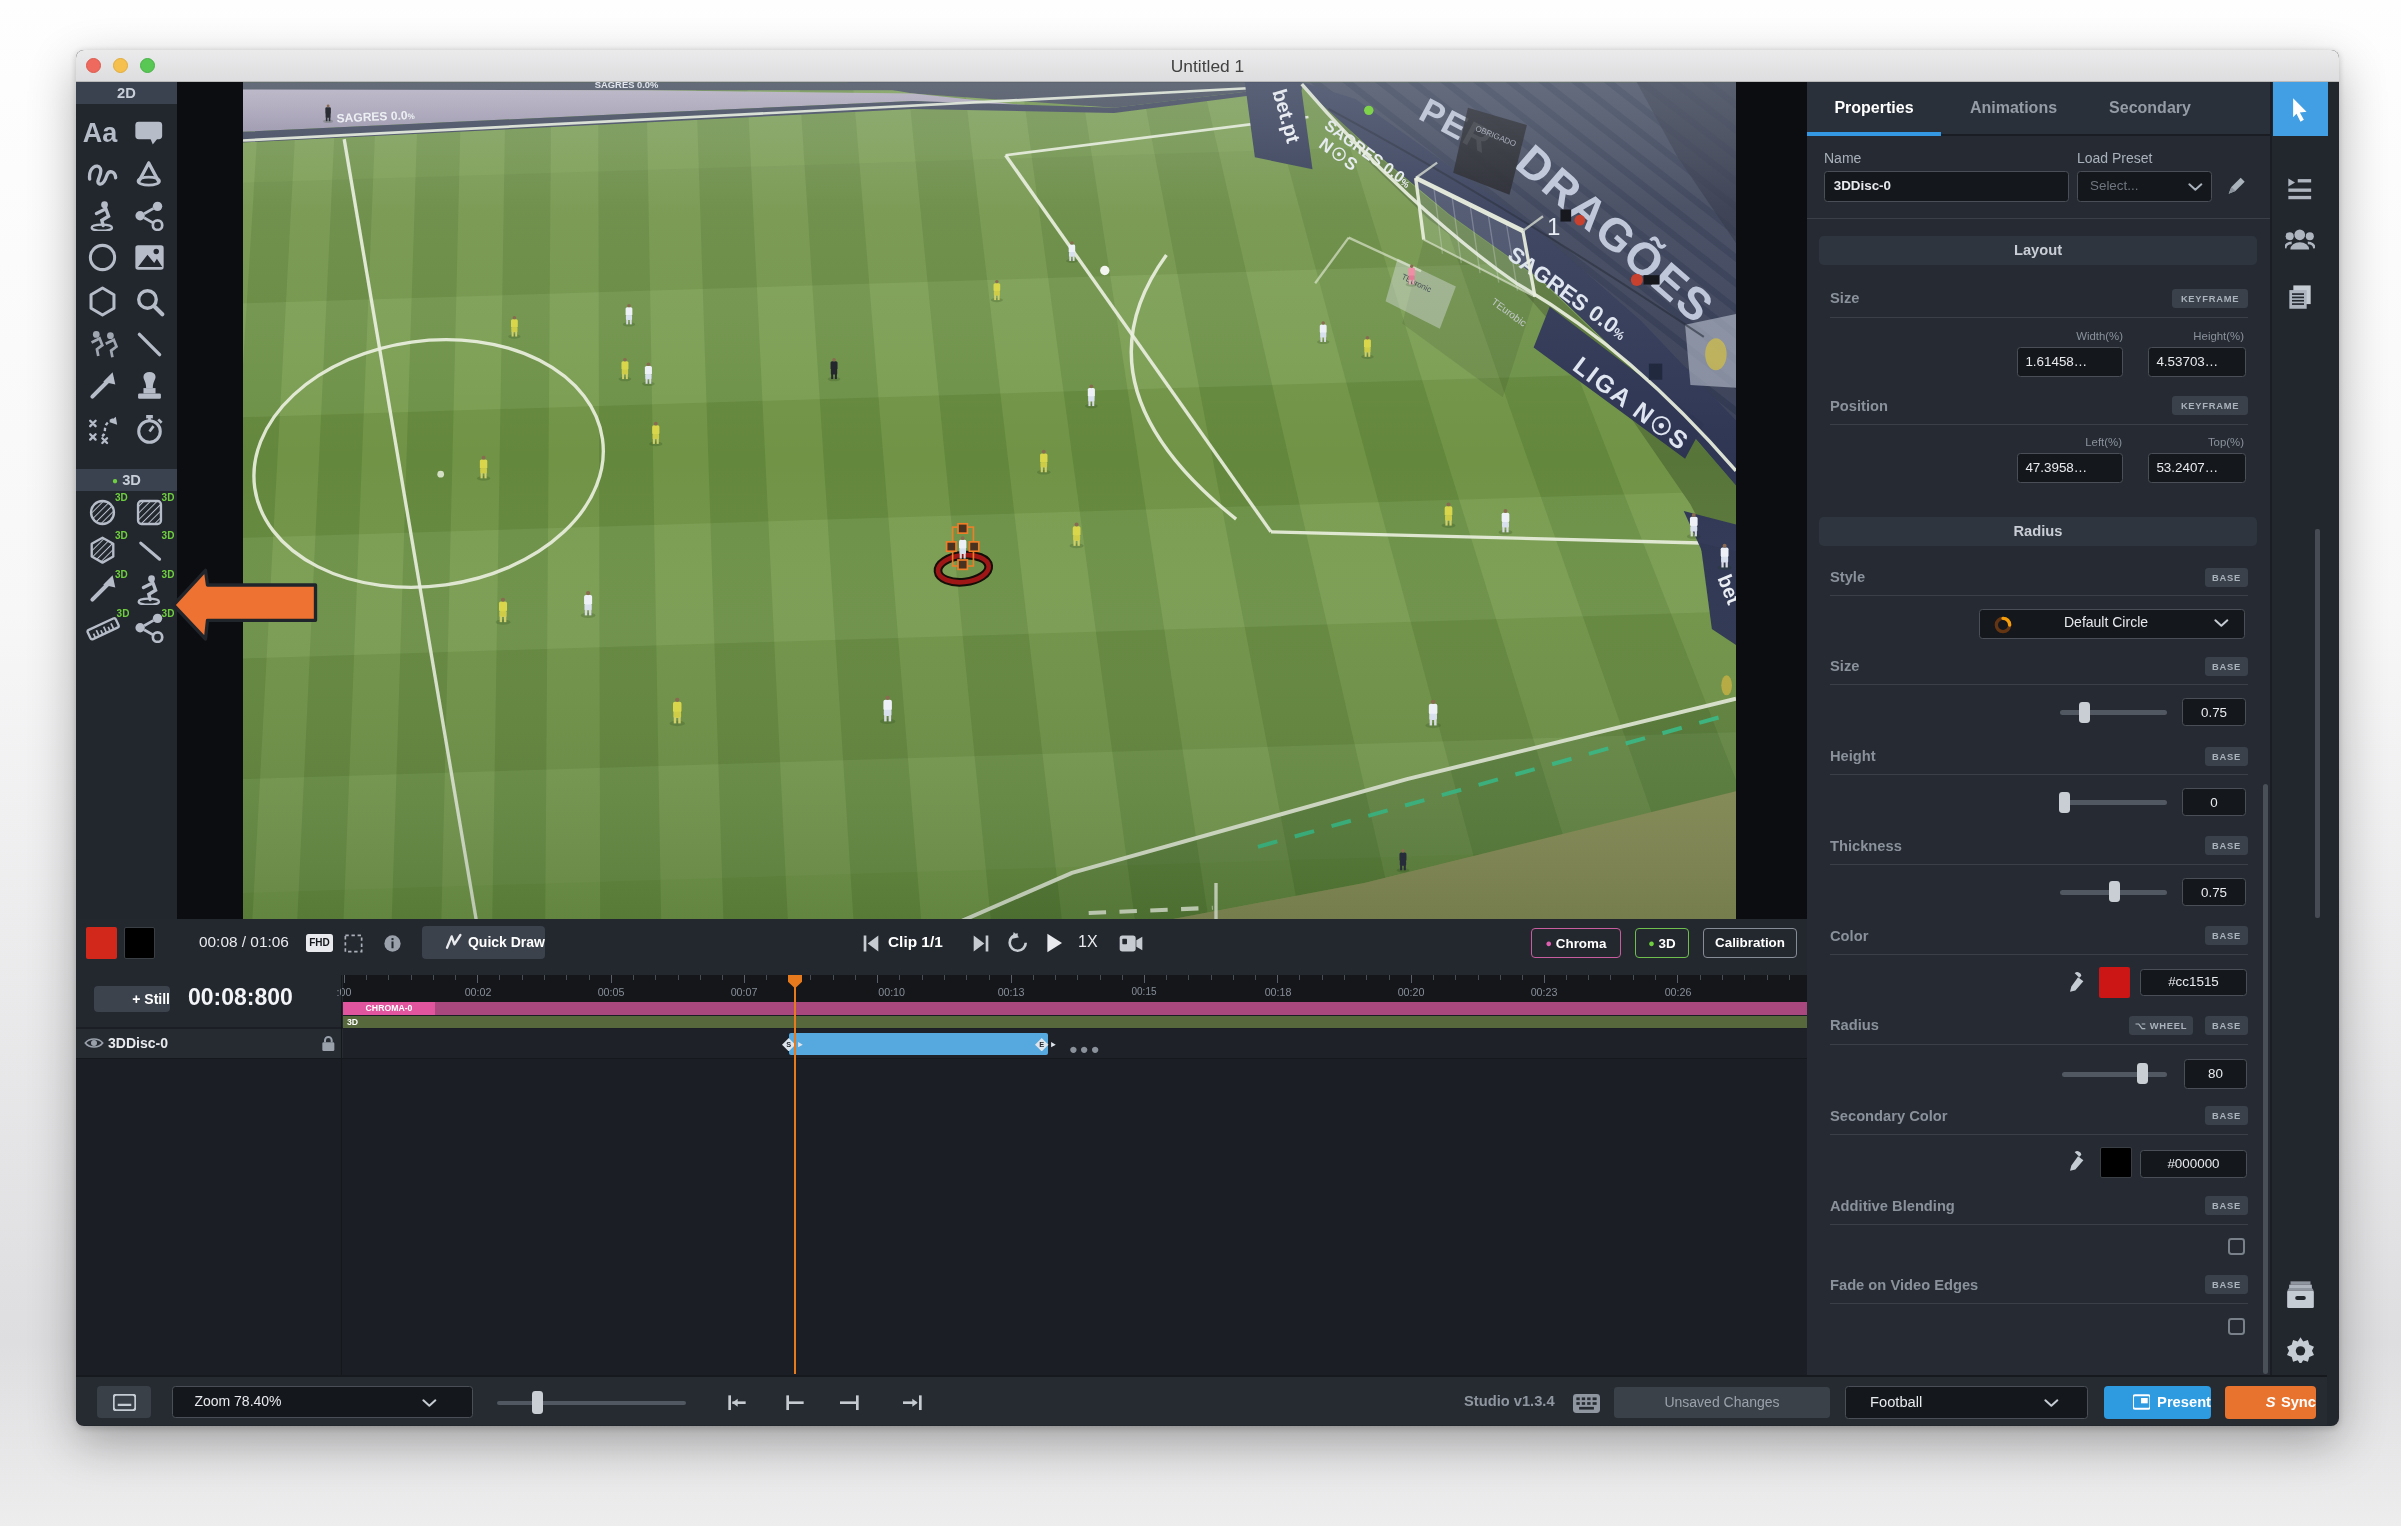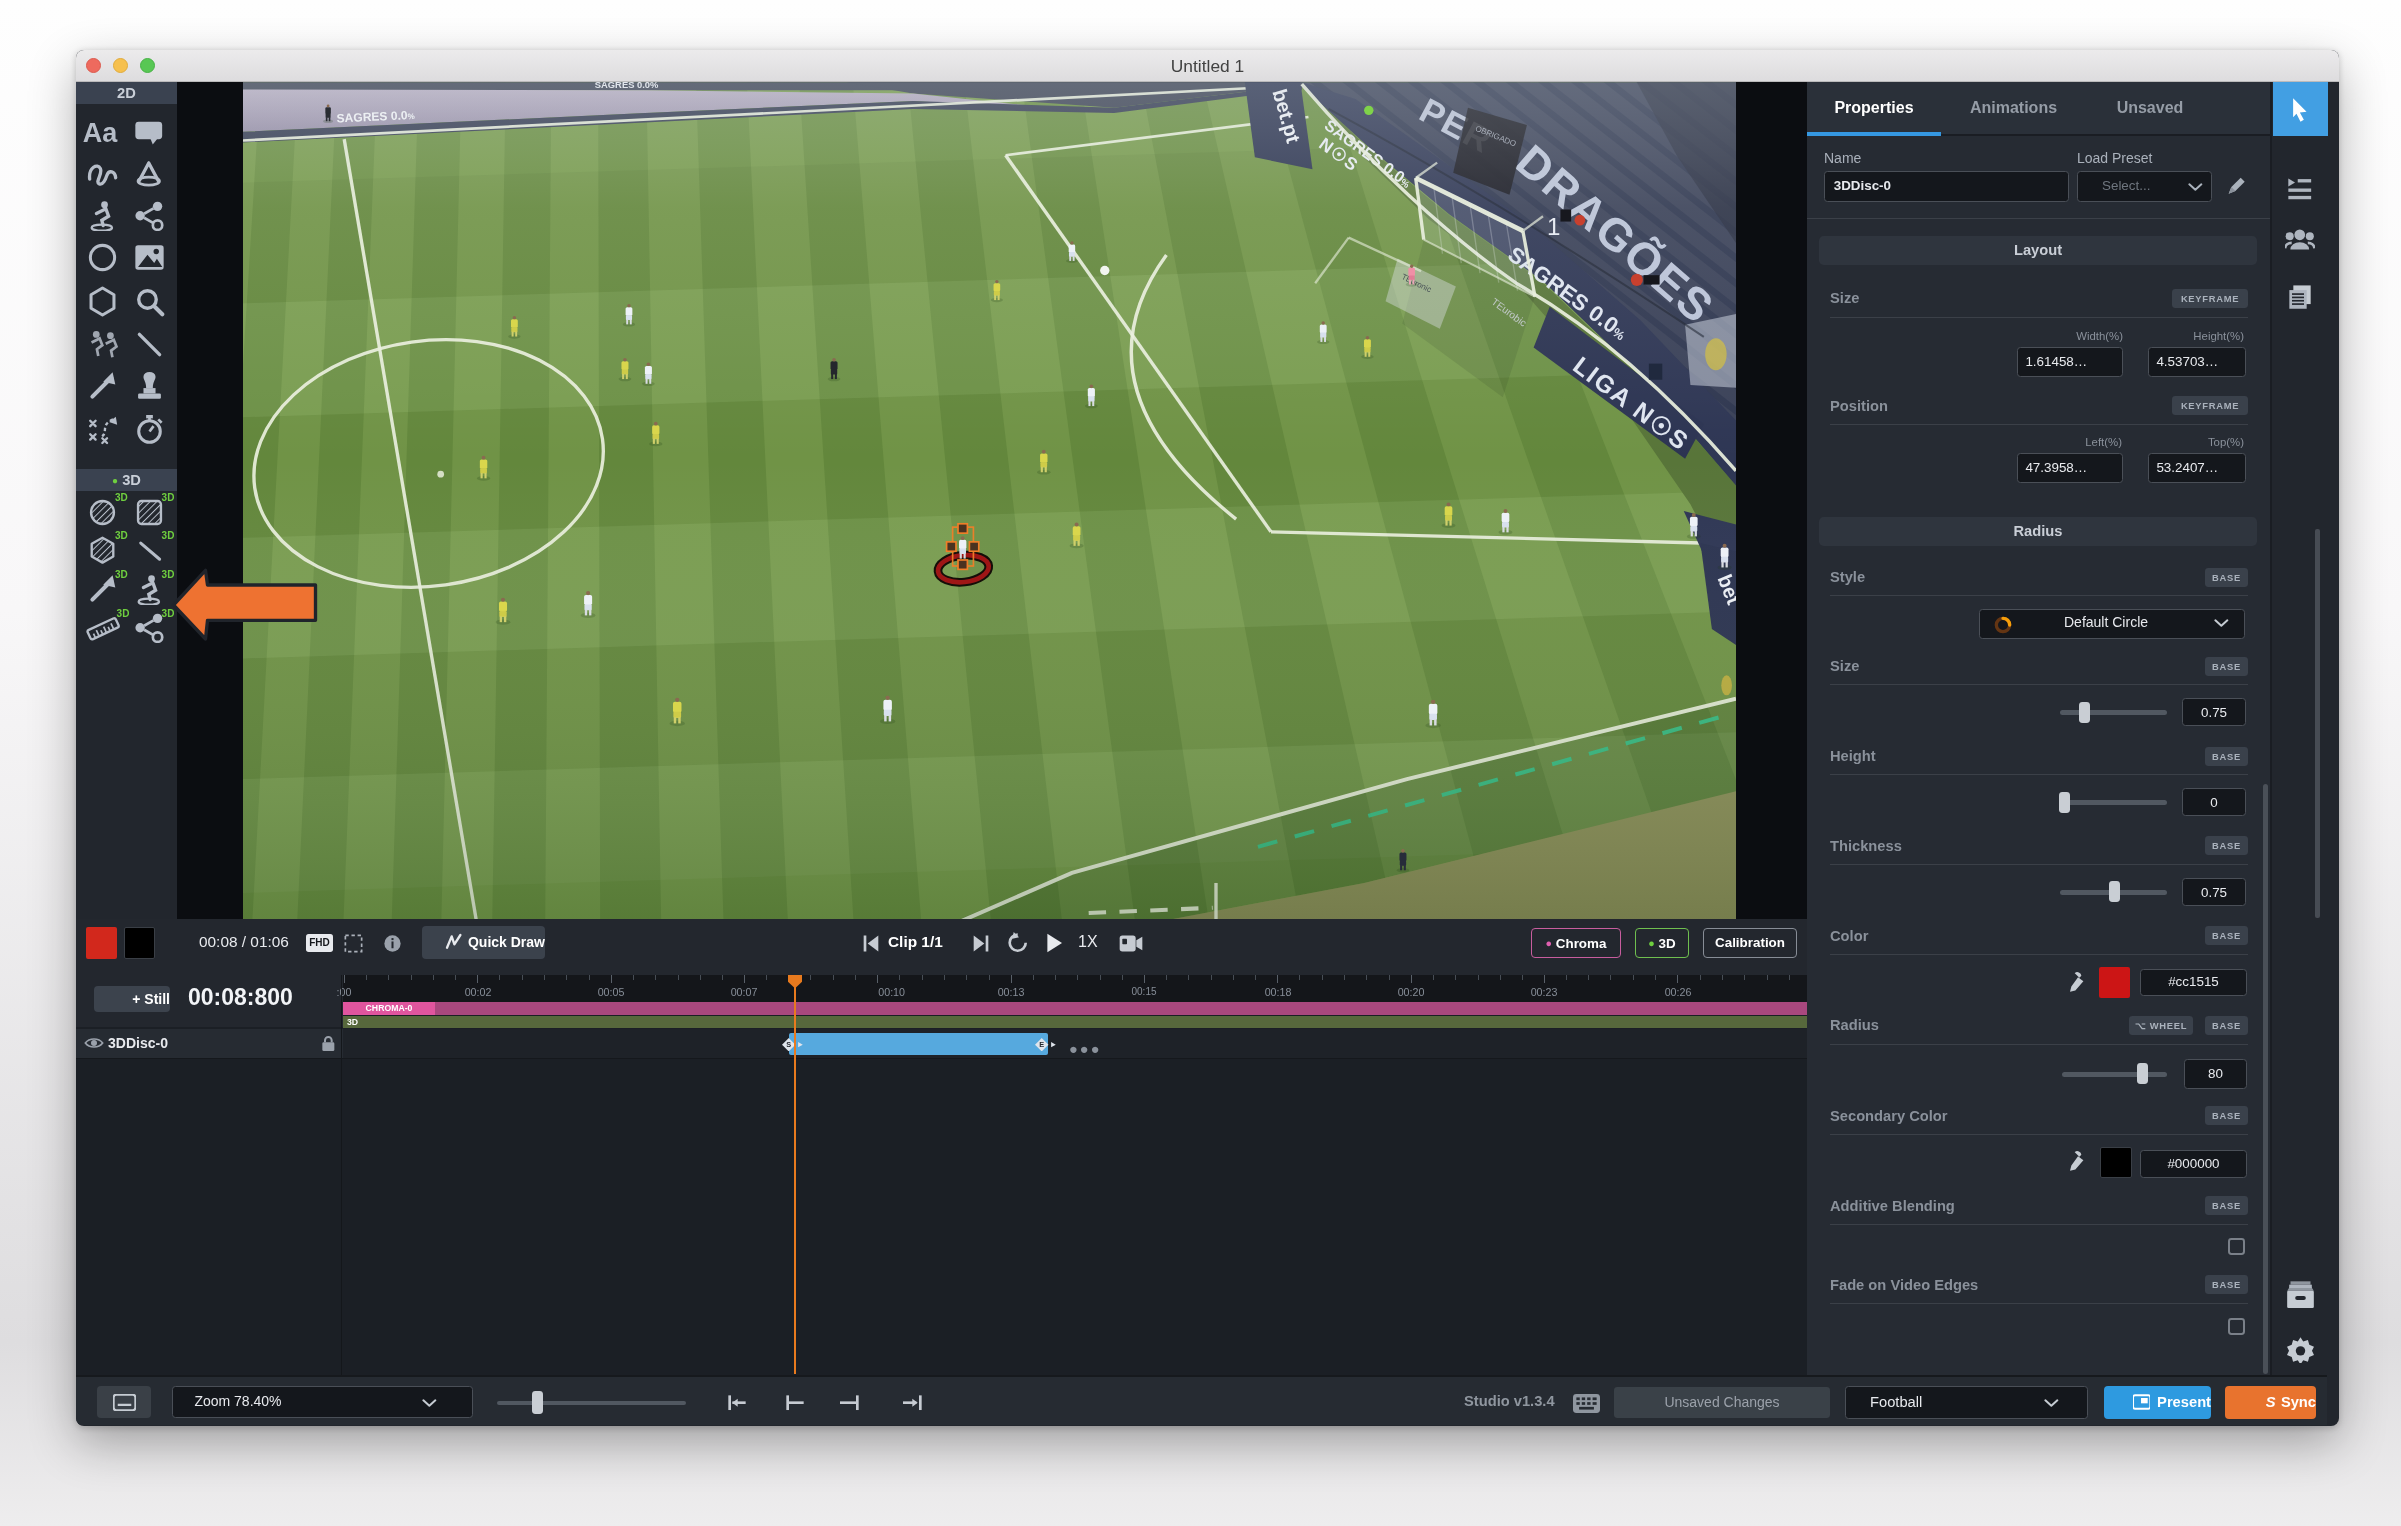--- a/index.html
+++ b/index.html
@@ -667,25 +667,25 @@
           <polygon points="24,6 31,10 24,14" fill="#dfe5ec"></polygon>
         </svg></div>
       <div class="abs" style="left:993px;top:66px;color:#8a919b;font-size:14.7px;letter-spacing:2px;font-weight:bold">●●●</div>
       <div class="abs" style="left:265px;top:0;width:1.3px;height:400px;background:#14171b"></div>
     </div>
     <div class="panel">
       <div class="abs" style="left:0;top:0;width:464px;height:54px;background:#2a3039;border-bottom:2px solid #1a1d23"></div>
       <div class="abs" style="left:0;top:0;width:134px;height:54px;color:#fff;font-weight:bold;font-size:16px;text-align:center;line-height:52px">Properties</div>
       <div class="abs" style="left:0;top:50px;width:134px;height:4px;background:#3598e2"></div>
       <div class="abs" style="left:141px;top:0;width:131px;height:54px;color:#959ca6;font-weight:bold;font-size:16px;text-align:center;line-height:52px">Animations</div>
-      <div class="abs" style="left:281px;top:0;width:124px;height:54px;color:#959ca6;font-weight:bold;font-size:16px;text-align:center;line-height:52px">Unsaved</div>
+      <div class="abs" style="left:281px;top:0;width:124px;height:54px;color:#959ca6;font-weight:bold;font-size:16px;text-align:center;line-height:52px">Secondary</div>
       <div class="abs lbl" style="left:17px;top:68px;font-weight:normal;color:#aab1bb;font-size:14px">Name</div>
       <div class="abs lbl" style="left:270px;top:68px;font-weight:normal;color:#aab1bb;font-size:14px">Load Preset</div>
       <div class="abs inp" style="left:17px;top:89px;width:245px;height:31px;line-height:28px;padding-left:8.7px;font-weight:bold">3DDisc-0</div>
-      <div class="abs inp" style="left:270px;top:89px;width:135px;height:31px;line-height:28px;padding-left:24px;color:#6f767f">Select...<span style="position:absolute;right:8px;top:10.7px;line-height:0"><svg width="14.7" height="8.7" viewBox="0 0 22 13">
+      <div class="abs inp" style="left:270px;top:89px;width:135px;height:31px;line-height:28px;padding-left:12px;color:#6f767f">Select...<span style="position:absolute;right:8px;top:10.7px;line-height:0"><svg width="14.7" height="8.7" viewBox="0 0 22 13">
             <polyline points="2,2 11,10 20,2" stroke="#aab2bc" stroke-width="3" fill="none" stroke-linecap="round" stroke-linejoin="round"></polyline>
           </svg></span></div>
       <div class="abs" style="left:419px;top:93px"><svg width="21.4" height="21.4" viewBox="0 0 32 32">
           <path d="M4 28 L8 18 L22 4 L28 10 L14 24 Z" fill="#aab2bc"></path>
           <path d="M4 28 L8 18 L14 24 Z" fill="#8a919b"></path>
         </svg></div>
       <div class="divider" style="left:0;top:136px;width:464px"></div>
       <div class="shead" style="top:154px">Layout</div>
       <div class="abs lbl" style="left:23px;top:208px;font-size:14.7px">Size</div>
       <div class="badge" style="left:365px;top:207px;width:76px;height:19.4px;line-height:19.4px">KEYFRAME</div>

